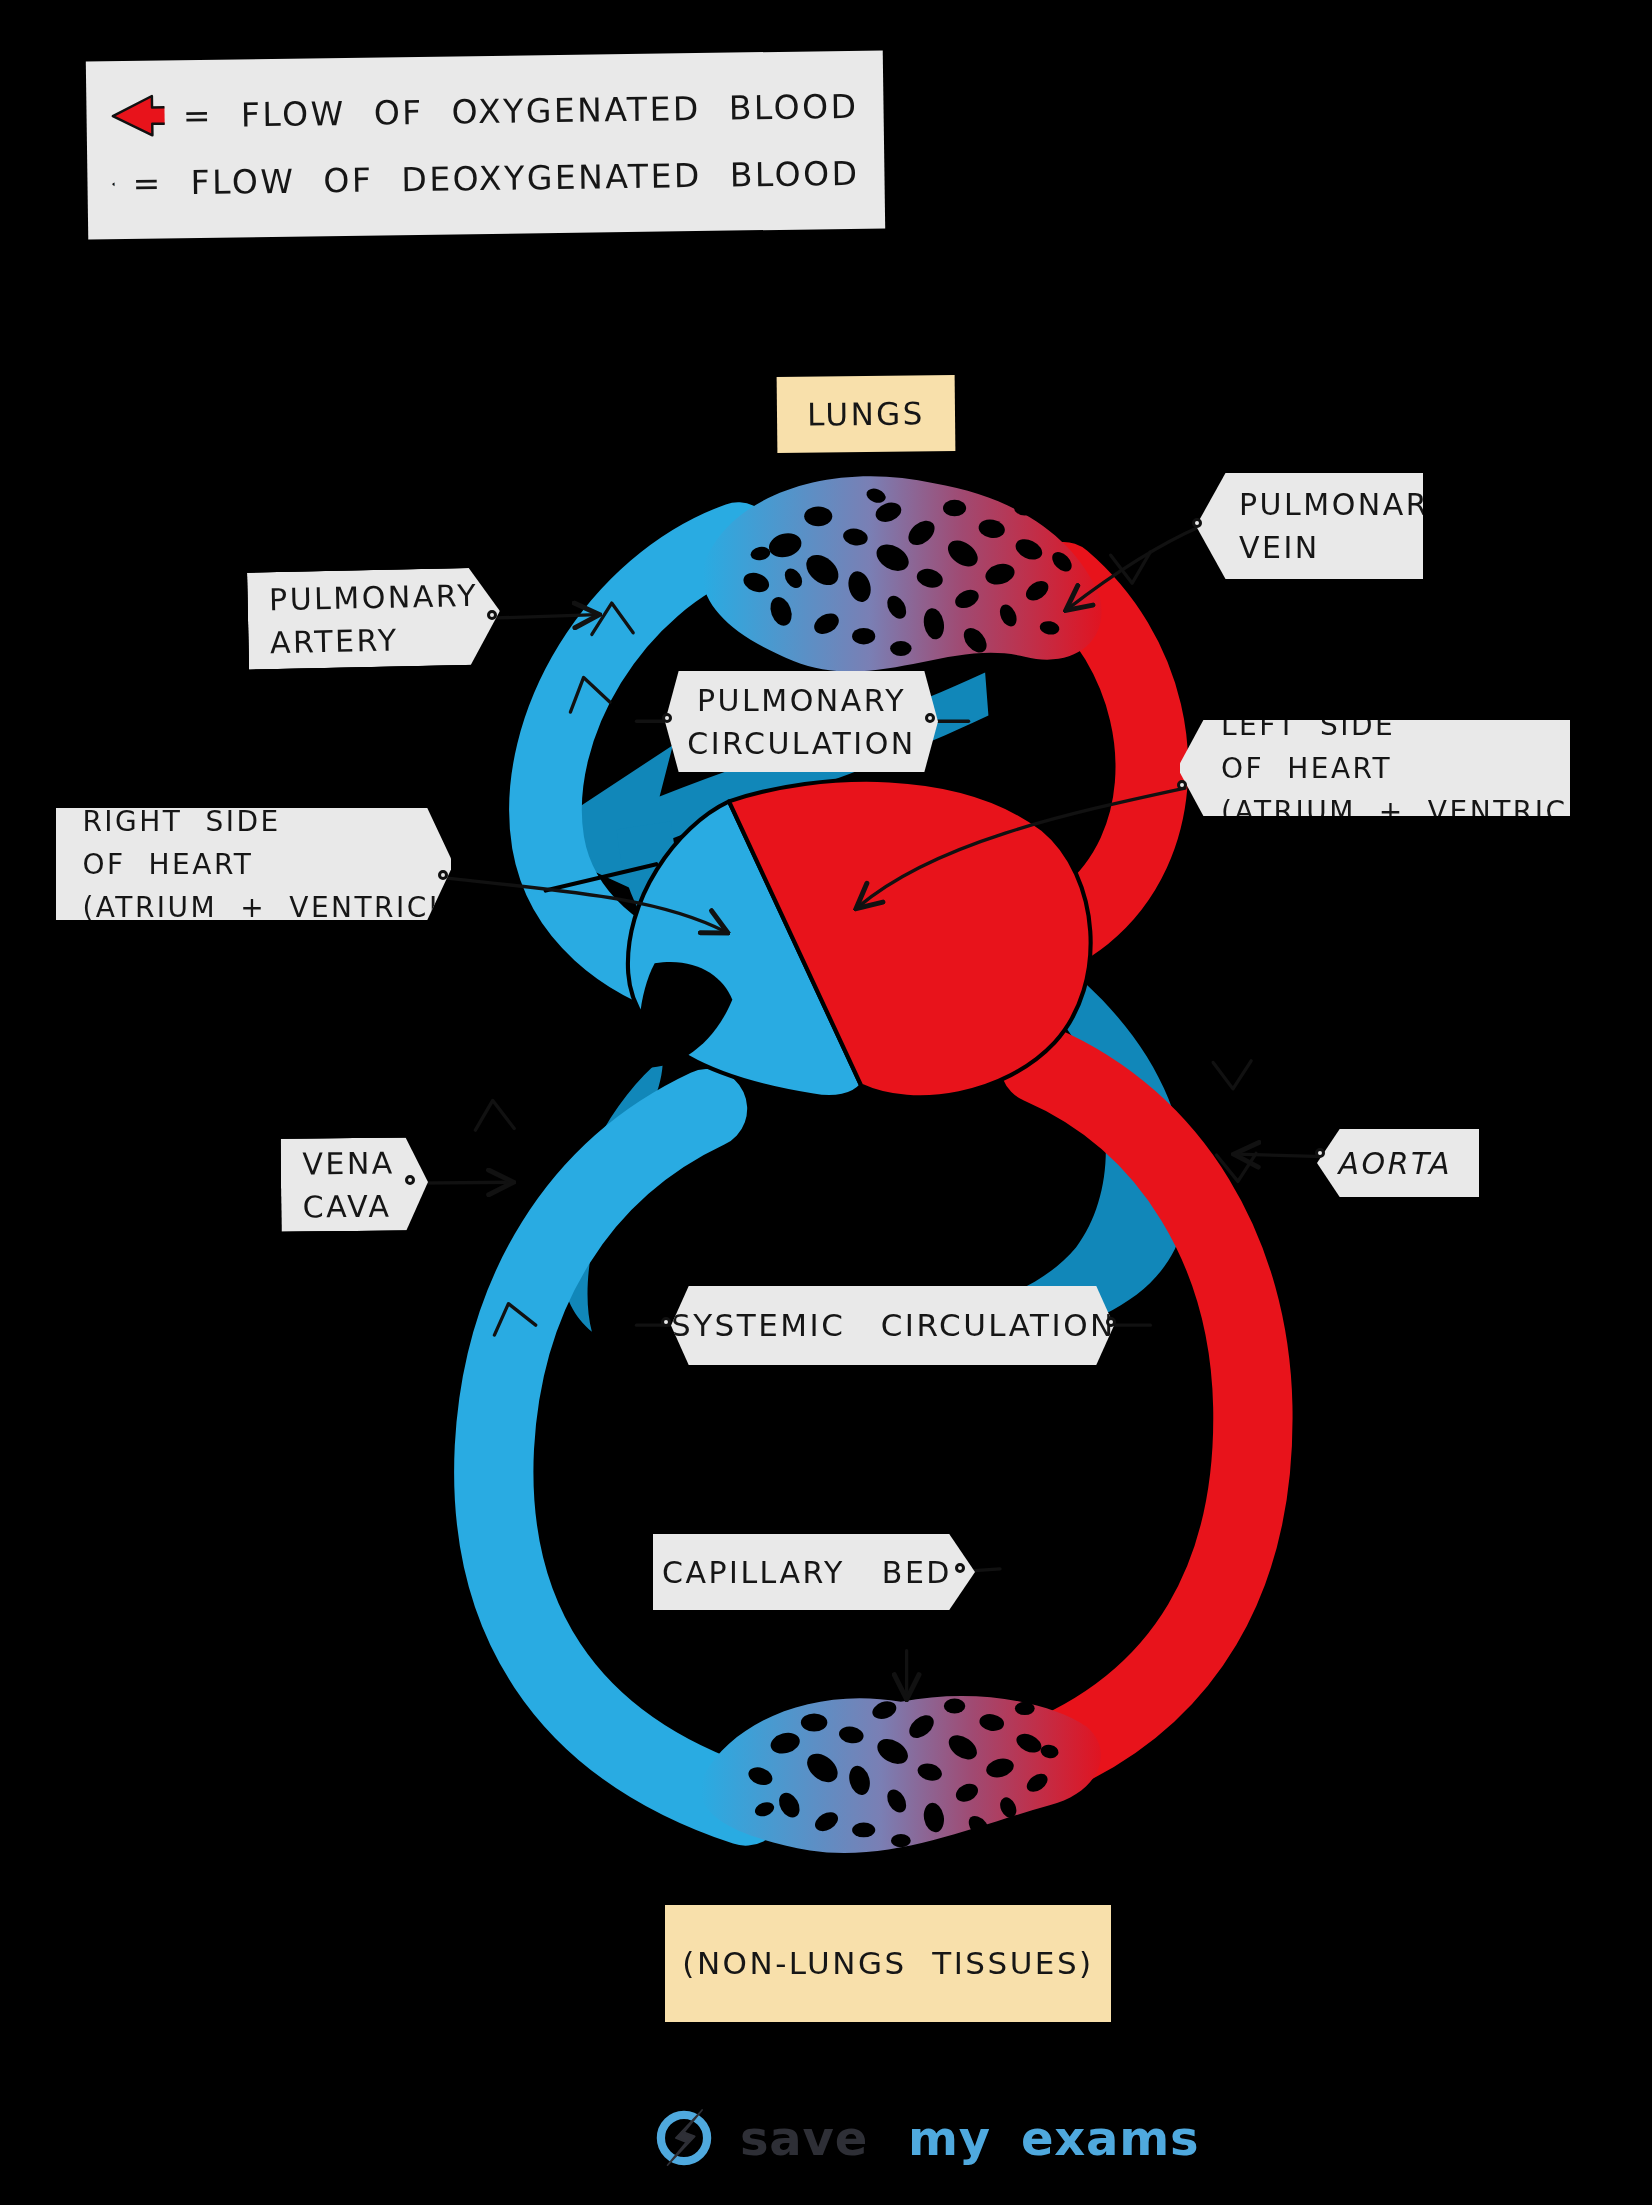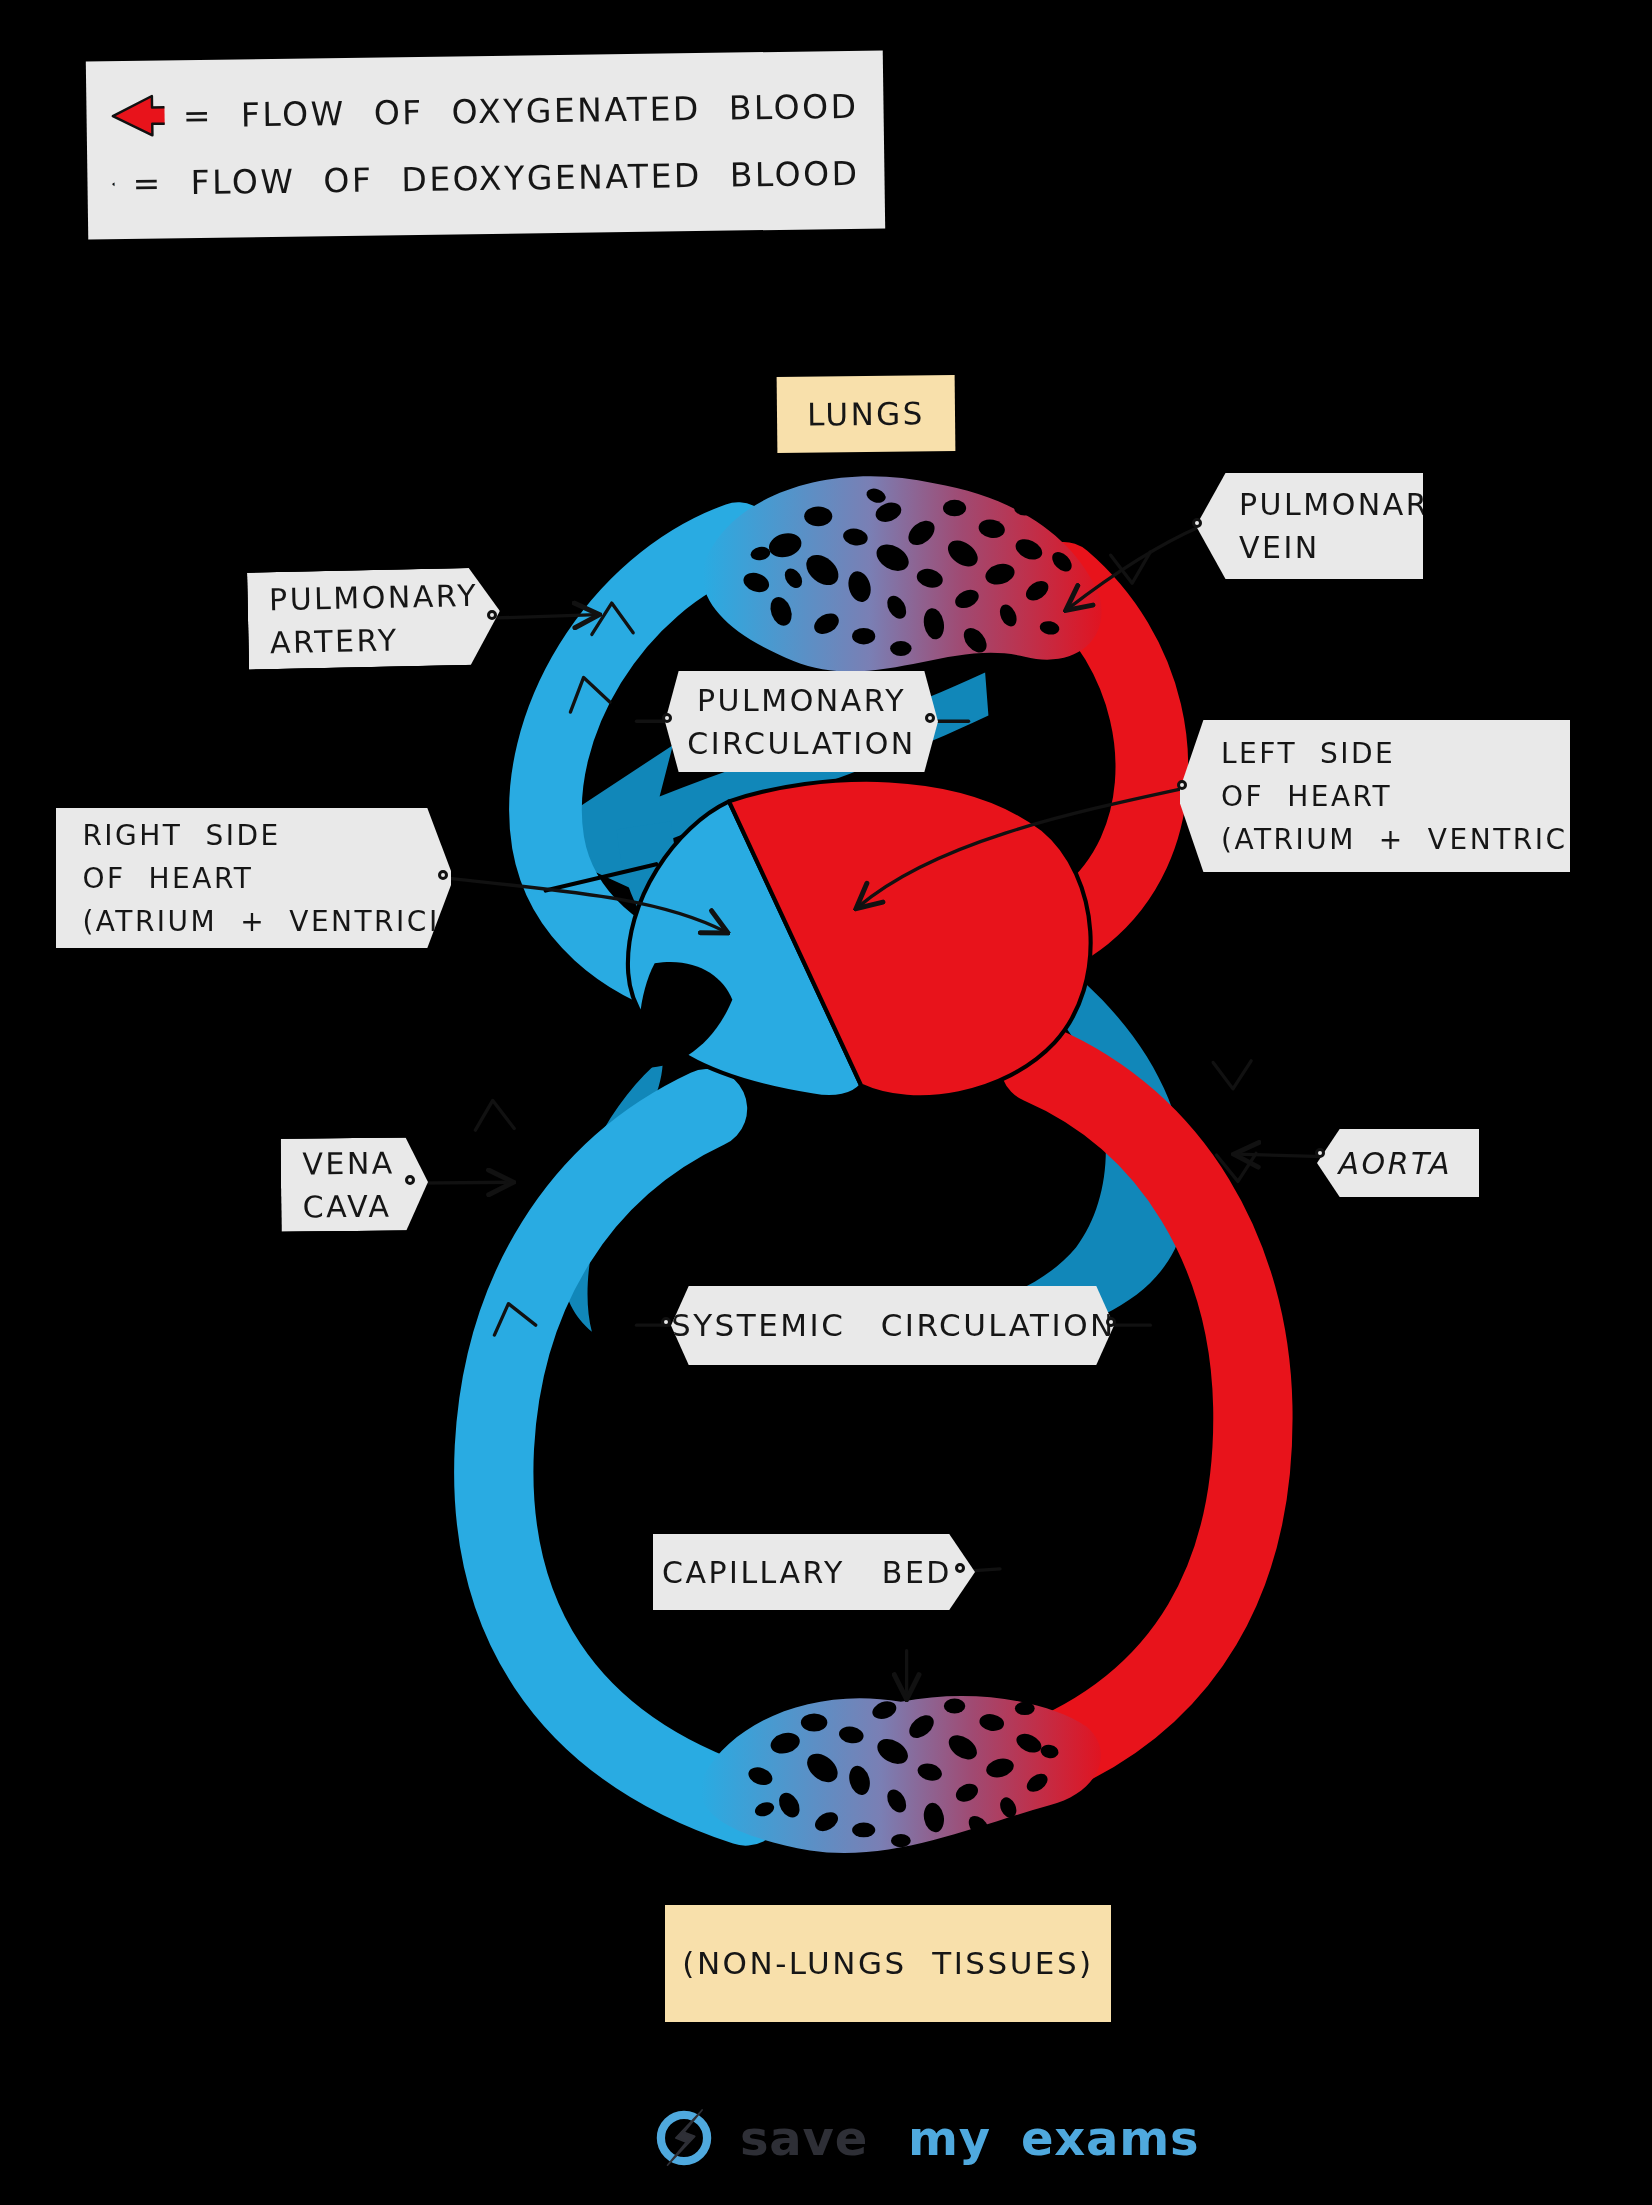--- a/index.html
+++ b/index.html
@@ -237,28 +237,28 @@
     <span>PULMONARY</span>
     <span>ARTERY</span>
   </div>
 
   <div class="tag" style="left:665px;top:671px;width:273px;height:101px;text-align:center;
               clip-path:polygon(5% 0, 95% 0, 100% 50%, 95% 100%, 5% 100%, 0 50%);">
     <span>PULMONARY</span>
     <span>CIRCULATION</span>
   </div>
 
-  <div class="tag" style="left:1180px;top:720px;width:390px;height:152px;padding-left:41px;font-size:28px;line-height:43px;
+  <div class="tag" style="left:1180px;top:720px;width:390px;height:96px;padding-left:41px;font-size:28px;line-height:43px;
               clip-path:polygon(6% 0, 100% 0, 100% 100%, 6% 100%, 0 55%, 0 45%);justify-content:center;">
     <span>LEFT SIDE</span>
     <span>OF HEART</span>
     <span>(ATRIUM + VENTRICLE)</span>
   </div>
 
-  <div class="tag" style="left:56px;top:808px;width:395px;height:140px;padding-left:26.4px;font-size:28px;line-height:43px;
+  <div class="tag" style="left:56px;top:808px;width:395px;height:112px;padding-left:26.4px;font-size:28px;line-height:43px;
               clip-path:polygon(0 0, 94% 0, 100% 45%, 100% 55%, 94% 100%, 0 100%);">
     <span>RIGHT SIDE</span>
     <span>OF HEART</span>
     <span>(ATRIUM + VENTRICLE)</span>
   </div>
 
   <div class="tag" style="left:281px;top:1138px;width:147px;height:93px;padding-left:21.5px;transform:rotate(-0.5deg);
               clip-path:polygon(0 0, 85% 0, 100% 48%, 85% 100%, 0 100%);">
     <span>VENA</span>
     <span>CAVA</span>

